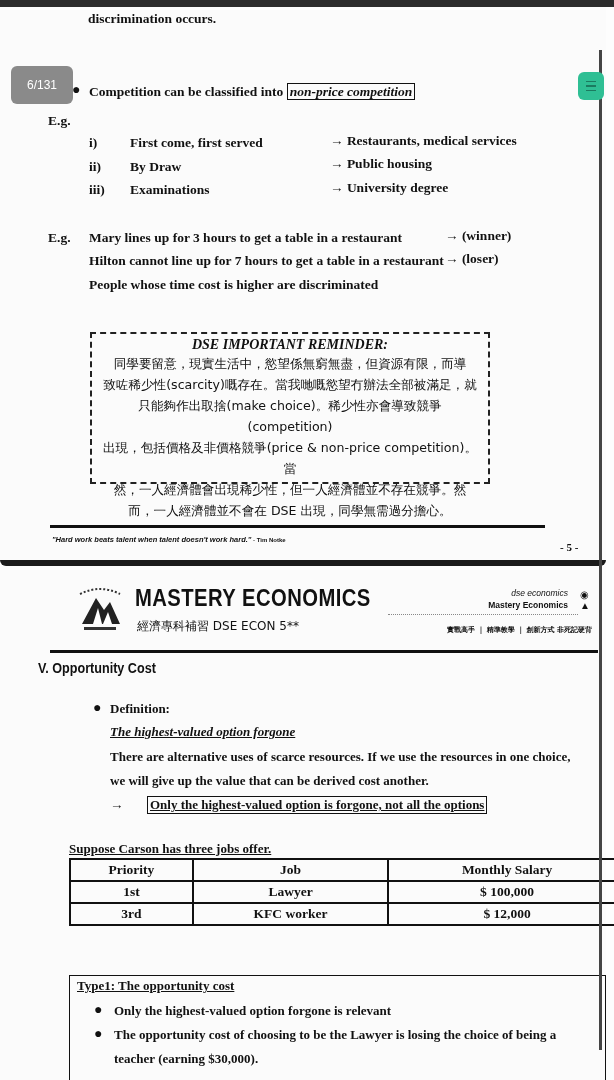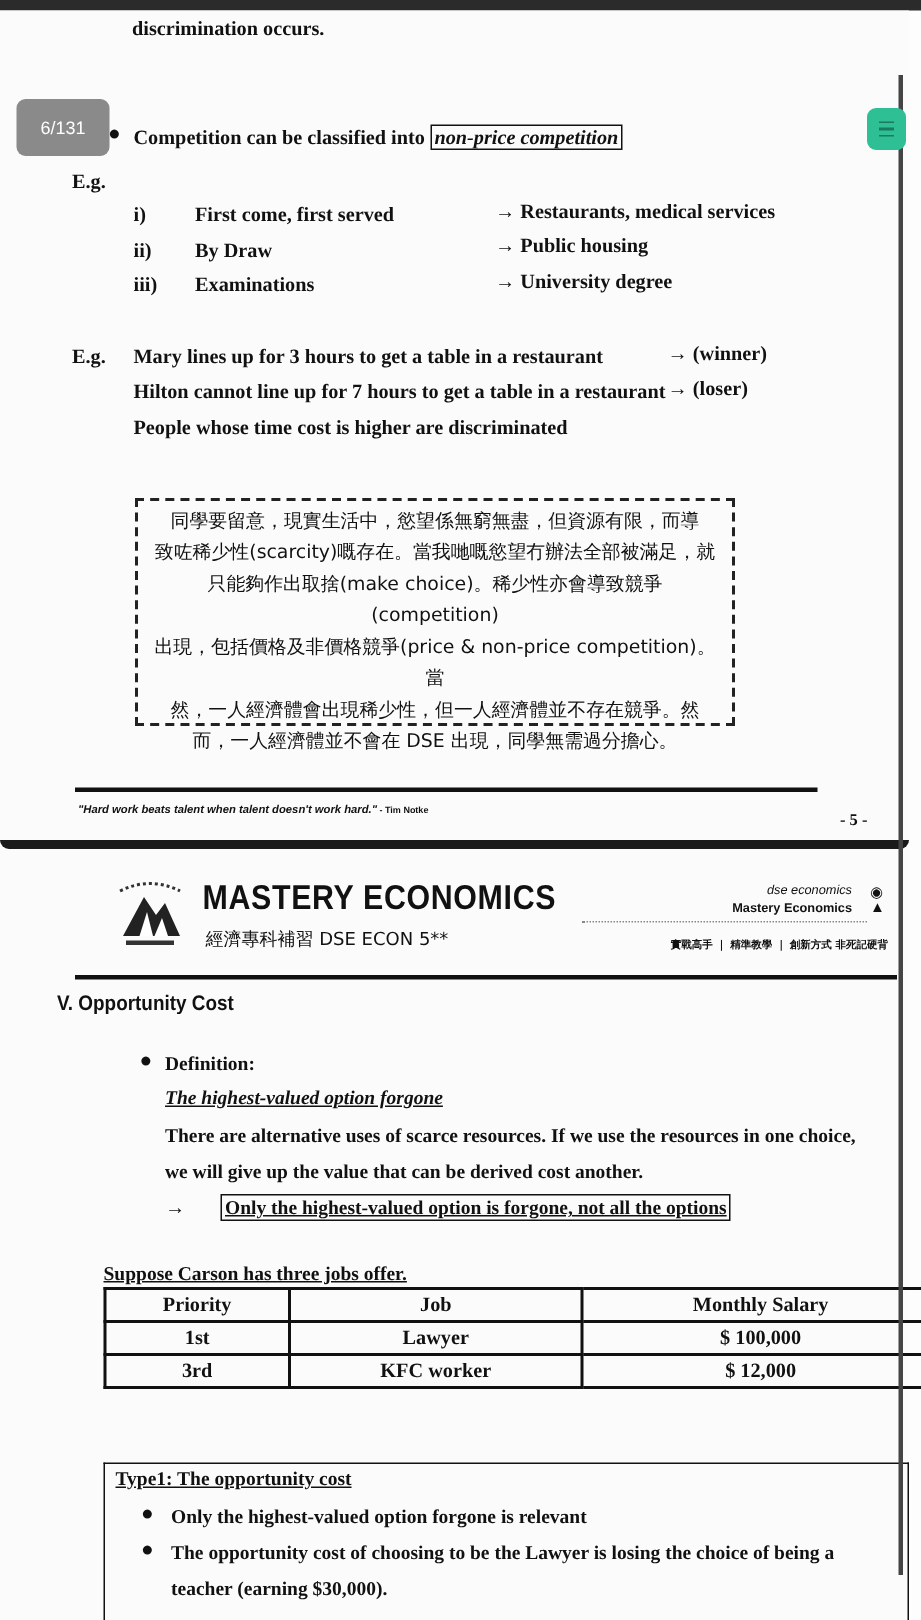--- a/index.html
+++ b/index.html
@@ -86,20 +86,21 @@
 <div class="txt" style="left:330px;top:180px;">→ University degree</div>
 
 <div class="txt" style="left:48px;top:230px;">E.g.</div>
 <div class="txt" style="left:89px;top:230px;">Mary lines up for 3 hours to get a table in a restaurant</div>
 <div class="txt" style="left:445px;top:228px;">→ (winner)</div>
 <div class="txt" style="left:89px;top:253px;">Hilton cannot line up for 7 hours to get a table in a restaurant</div>
 <div class="txt" style="left:445px;top:251px;">→ (loser)</div>
 <div class="txt" style="left:89px;top:277px;">People whose time cost is higher are discriminated</div>
 
 <div class="reminder">
+  <div class="title">DSE IMPORTANT REMINDER:</div>
   <div class="body">同學要留意，現實生活中，慾望係無窮無盡，但資源有限，而導</div>
   <div class="body">致咗稀少性(scarcity)嘅存在。當我哋嘅慾望冇辦法全部被滿足，就</div>
   <div class="body">只能夠作出取捨(make choice)。稀少性亦會導致競爭(competition)</div>
   <div class="body">出現，包括價格及非價格競爭(price &amp; non-price competition)。當</div>
   <div class="body">然，一人經濟體會出現稀少性，但一人經濟體並不存在競爭。然</div>
   <div class="body">而，一人經濟體並不會在 DSE 出現，同學無需過分擔心。</div>
 </div>
 
 <div class="footer-line"></div>
 <div class="quote">

